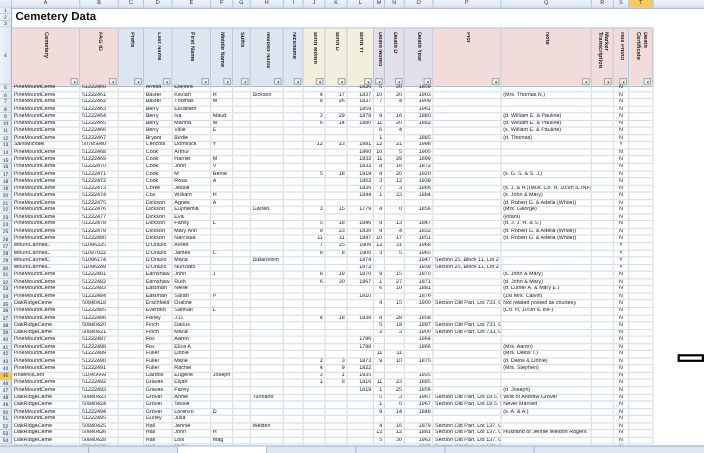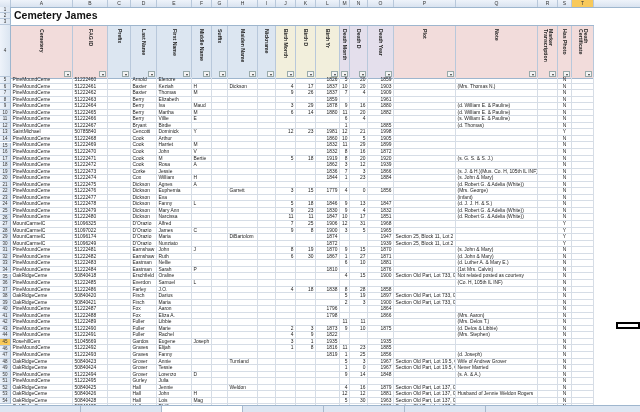--- a/index.html
+++ b/index.html
@@ -104,21 +104,21 @@
     <div class="rn" style="top: 351.65px; height: 6.55px; line-height: 6.55px;">48</div>
     <div class="rn" style="top: 358.2px; height: 6.55px; line-height: 6.55px;">49</div>
     <div class="rn" style="top: 364.75px; height: 6.55px; line-height: 6.55px;">50</div>
     <div class="rn" style="top: 371.3px; height: 6.55px; line-height: 6.55px;">51</div>
     <div class="rn" style="top: 377.85px; height: 6.55px; line-height: 6.55px;">52</div>
     <div class="rn" style="top: 384.4px; height: 6.55px; line-height: 6.55px;">53</div>
     <div class="rn" style="top: 390.95px; height: 6.55px; line-height: 6.55px;">54</div>
     <div class="rn" style="top: 397.5px; height: 6.55px; line-height: 6.55px;">55</div>
     <div class="rn" style="top: 404.05px; height: 6.55px; line-height: 6.55px;">56</div>
   </div>
-<div class="title">Cemetery James</div>
+<div class="title">Cemetery Data</div>
 <div class="hdrrow" id="hdrrow">
     <div class="hc pink" style="width: 62px;">
       <span class="lbl">Cemetery</span>
       <span class="dd"></span>
     </div>
     <div class="hc pink" style="width: 35px;">
       <span class="lbl">FAG ID</span>
       <span class="dd"></span>
     </div>
     <div class="hc blue" style="width: 23px;">

